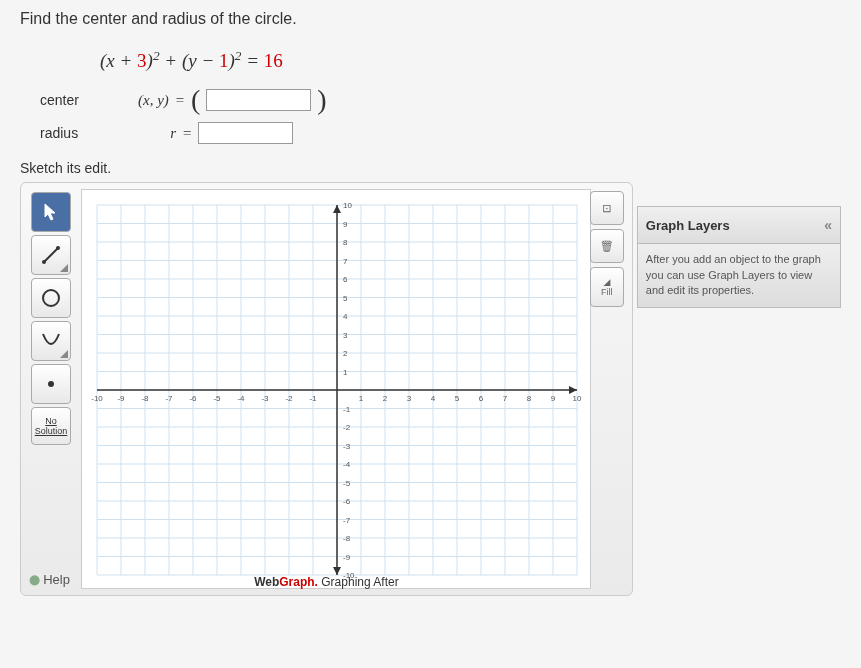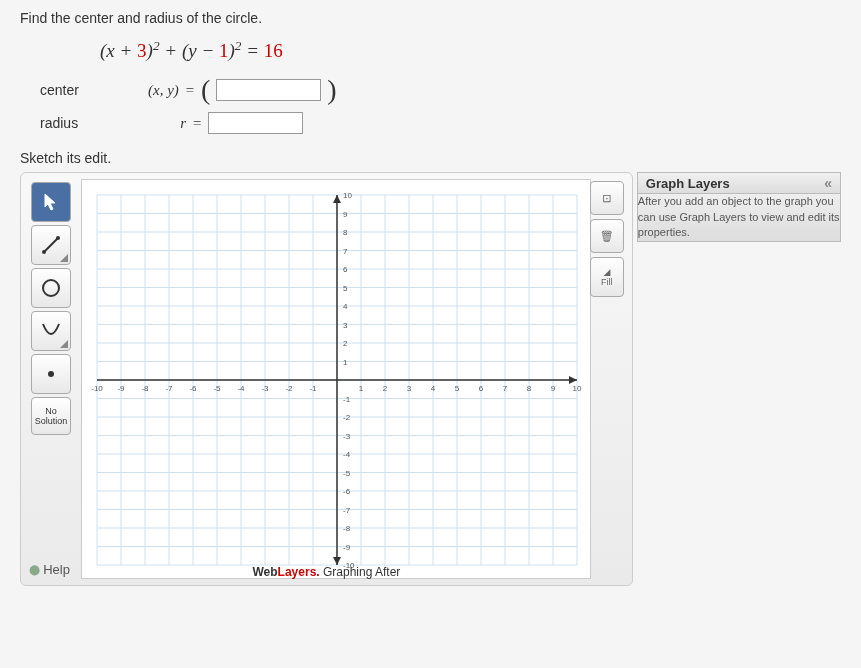--- a/index.html
+++ b/index.html
@@ -4,29 +4,29 @@
   <style>
     * { box-sizing: border-box; margin: 0; padding: 0; }
     body {
       font-family: Arial, Helvetica, sans-serif;
       background: #f5f5f5;
       width: 861px;
       height: 668px;
       padding: 10px 20px;
       color: #333;
     }
-    .question { font-size: 14px; margin-bottom: 12px; }
+    .question { font-size: 16px; margin-bottom: 20px; }
     .equation { 
       font-family: 'Times New Roman', serif; 
       font-size: 19px; 
       margin: 8px 0 12px 80px;
       font-style: italic;
     }
     .equation .num { color: #c00; font-style: normal; }
-    .row { display: flex; align-items: center; margin: 6px 0 6px 20px; gap: 18px; font-size: 14px; }
+    .row { display: flex; align-items: center; margin: 6px 0 6px 20px; gap: 8px; font-size: 14px; }
     .row .label { width: 50px; }
     .row .expr { font-family: 'Times New Roman', serif; font-style: italic; font-size: 15px; display: flex; align-items: center; gap: 6px; margin-left: 40px; }
     .paren { font-size: 28px; font-family: 'Times New Roman', serif; font-style: normal; }
     .ans-input { width: 105px; height: 22px; border: 1px solid #999; background: #fff; }
     .ans-input.small { width: 95px; }
     .sketch { font-size: 14px; margin: 16px 0 6px 0; }
     
     .graph-area { display: flex; gap: 0; }
     
     .graph-container {
@@ -67,28 +67,29 @@
     .footer-brand .wa { font-weight: bold; }
     .footer-brand .assign { color: #c00; font-weight: bold; }
     
     .layers-panel {
       width: 210px;
       margin-left: 4px;
     }
     .layers-header {
       background: linear-gradient(#f0f0f0,#ddd);
       border: 1px solid #bbb;
-      padding: 2px 8px;
+      padding: 10px 8px;
       font-size: 13px; font-weight: bold;
-      display: flex; justify-content: space-between; align-items: center;
+      display: flex; justify-content: space-between; align-items: center; margin-top: 24px;
     }
     .layers-body {
       background: linear-gradient(#eee,#ddd);
       border: 1px solid #bbb;
       border-top: none;
+      padding: 8px;
       font-size: 11px; color: #555;
       line-height: 1.4;
     }
     .collapse-icon { font-size: 14px; color:#888;}
     sup { font-size: 0.7em; }
   </style>
 </head>
 <body>
 
 <div class="question">Find the center and radius of the circle.</div>
@@ -144,21 +145,21 @@
           <svg width="22" height="22">
             <path d="M3 4 Q11 24 19 4" fill="none" stroke="#333" stroke-width="2"></path>
           </svg>
           <span class="corner"></span>
         </div>
       <div class="tool-btn">
           <svg width="22" height="22">
             <circle cx="11" cy="11" r="3" fill="#333"></circle>
           </svg>
         </div>
-      <div class="tool-btn nosol" style="white-space:pre-line;">No
+      <div class="tool-btn nosol" style="white-space:pre-line;text-decoration:underline;">No
 Solution</div>
     </div>
 
     <div class="canvas-wrap">
       <svg class="grid-svg" width="510" height="400" id="gridsvg">
           <line x1="15" y1="15" x2="15" y2="385" stroke="#cfe0ef" stroke-width="1"></line>
           <line x1="39" y1="15" x2="39" y2="385" stroke="#cfe0ef" stroke-width="1"></line>
           <line x1="63" y1="15" x2="63" y2="385" stroke="#cfe0ef" stroke-width="1"></line>
           <line x1="87" y1="15" x2="87" y2="385" stroke="#cfe0ef" stroke-width="1"></line>
           <line x1="111" y1="15" x2="111" y2="385" stroke="#cfe0ef" stroke-width="1"></line>
@@ -252,21 +253,21 @@
       <div class="side-btn">🗑</div>
       <div class="side-btn fill">
           <span>◢</span>
           <span>Fill</span>
         </div>
     </div>
 
     <div class="help-link">Help</div>
 
     <div class="footer-brand" style="position:absolute;bottom:6px;left:0;right:0;">
-      <span class="wa">Web</span><span class="assign">Layers.</span><span> Graphing After</span>
+      <span class="wa">Web</span><span class="assign">Graph.</span><span> Graphing After</span>
     </div>
   </div>
 
   <div class="layers-panel">
     <div class="layers-header">
       <span>Graph Layers</span>
       <span class="collapse-icon">«</span>
     </div>
     <div class="layers-body">After you add an object to the graph you can use Graph Layers to view and edit its properties.</div>
   </div>

